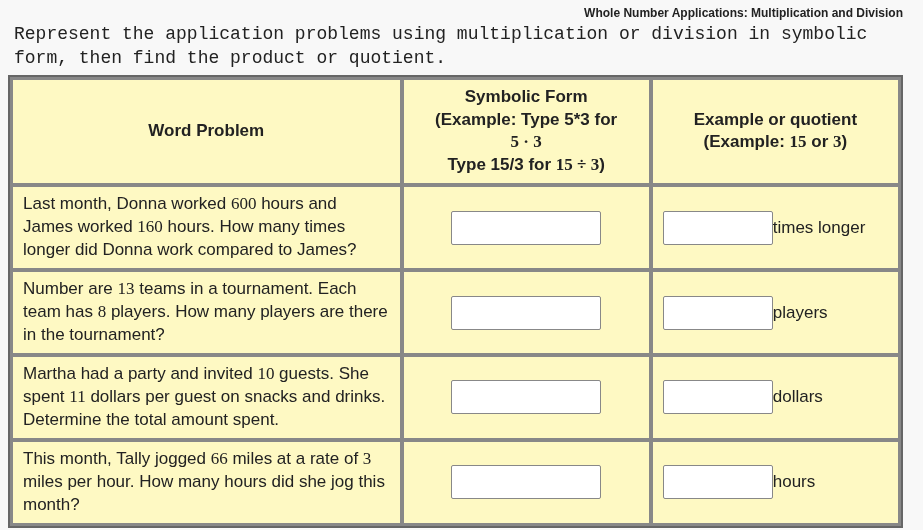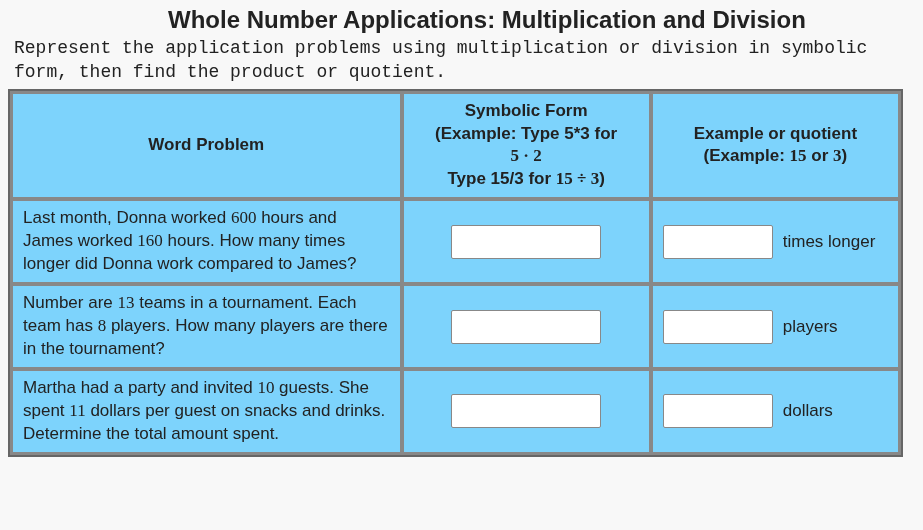--- a/index.html
+++ b/index.html
@@ -6,57 +6,57 @@
     body {
       font-family: Arial, Helvetica, sans-serif;
       background: #f8f8f8;
       width: 923px;
       height: 530px;
       padding: 6px 20px 6px 8px;
       color: #222;
       overflow: hidden;
     }
     .page-title {
-      text-align: left;
+      text-align: right;
       font-weight: bold;
-      font-size: 24px;
+      font-size: 12px;
       padding-left: 160px;
     }
     .instructions {
       font-size: 18px;
       line-height: 1.35;
       margin-top: 2px;
       padding-left: 6px;
       font-family: Liberation Mono, monospace;
     }
     table.worksheet {
       border-collapse: separate;
       border-spacing: 2px;
       width: 100%;
       margin-top: 4px;
       background: #888;
       border: 2px solid #666;
     }
     table.worksheet th,
     table.worksheet td {
-      background: #7dd3fc;
+      background: #fef9c3;
       border: 1px solid #888;
       padding: 6px 10px;
       font-size: 17px;
       vertical-align: middle;
     }
     table.worksheet th {
       font-weight: bold;
       text-align: center;
       line-height: 1.35;
     }
     .word-cell { width: 44%; line-height: 1.35; }
     .sym-cell  { width: 28%; text-align: center; }
     .ans-cell  { width: 28%; text-align: left; padding-left: 30px; }
-    .ans-wrap { display: flex; align-items: center; gap: 10px; }
+    .ans-wrap { display: flex; align-items: center; }
     .num { font-family: Georgia, 'Times New Roman', serif; }
     input.answer-box {
       width: 110px;
       height: 34px;
       border: 1px solid #888;
       background: #fff;
       font-size: 16px;
       padding: 2px 6px;
       border-radius: 2px;
     }
@@ -68,21 +68,21 @@
 <div class="page-title">Whole Number Applications: Multiplication and Division</div>
 <div class="instructions">Represent the application problems using multiplication or division in symbolic form, then find the product or quotient.</div>
 
 <table class="worksheet">
   <thead>
     <tr>
       <th>Word Problem</th>
       <th>
         <div>Symbolic Form</div>
         <div>(Example: Type 5*3 for</div>
-        <div class="num">5 · 2</div>
+        <div class="num">5 · 3</div>
         <div>
           <span>Type 15/3 for </span><span class="num">15 ÷ 3</span><span>)</span>
         </div>
       </th>
       <th>
         <div>Example or quotient</div>
         <div>
           <span>(Example: </span><span class="num">15</span><span> or </span><span class="num">3</span><span>)</span>
         </div>
       </th>
@@ -124,14 +124,28 @@
       <td class="sym-cell">
         <input class="answer-box" style="">
       </td>
       <td class="ans-cell">
         <div class="ans-wrap">
           <input class="answer-box" style="">
           <span>dollars</span>
         </div>
       </td>
     </tr>
+    <tr>
+      <td class="word-cell">
+        <span>This month, Tally jogged </span><span class="num">66</span><span> miles at a rate of </span><span class="num">3</span><span> miles per hour. How many hours did she jog this month?</span>
+      </td>
+      <td class="sym-cell">
+        <input class="answer-box" style="">
+      </td>
+      <td class="ans-cell">
+        <div class="ans-wrap">
+          <input class="answer-box" style="">
+          <span>hours</span>
+        </div>
+      </td>
+    </tr>
   </tbody>
 </table>
 
 </body></html>

